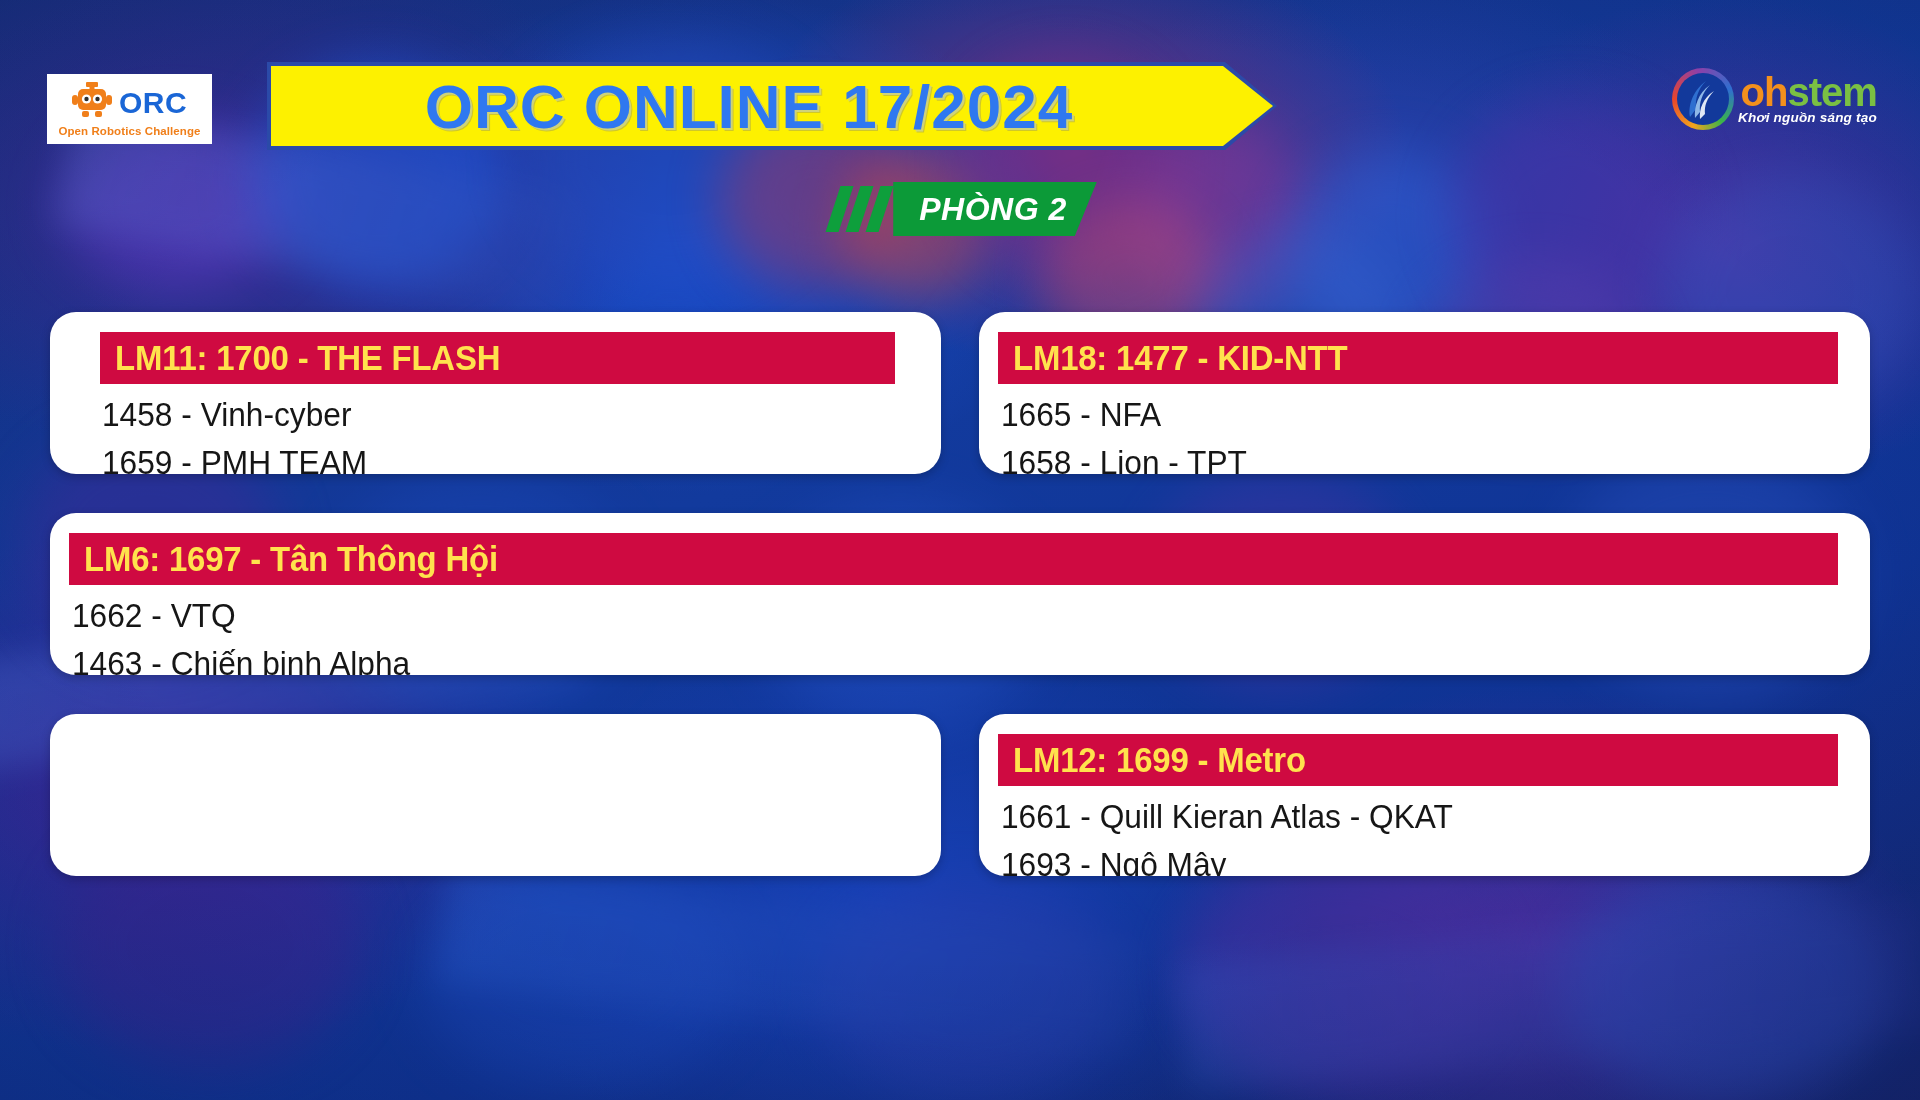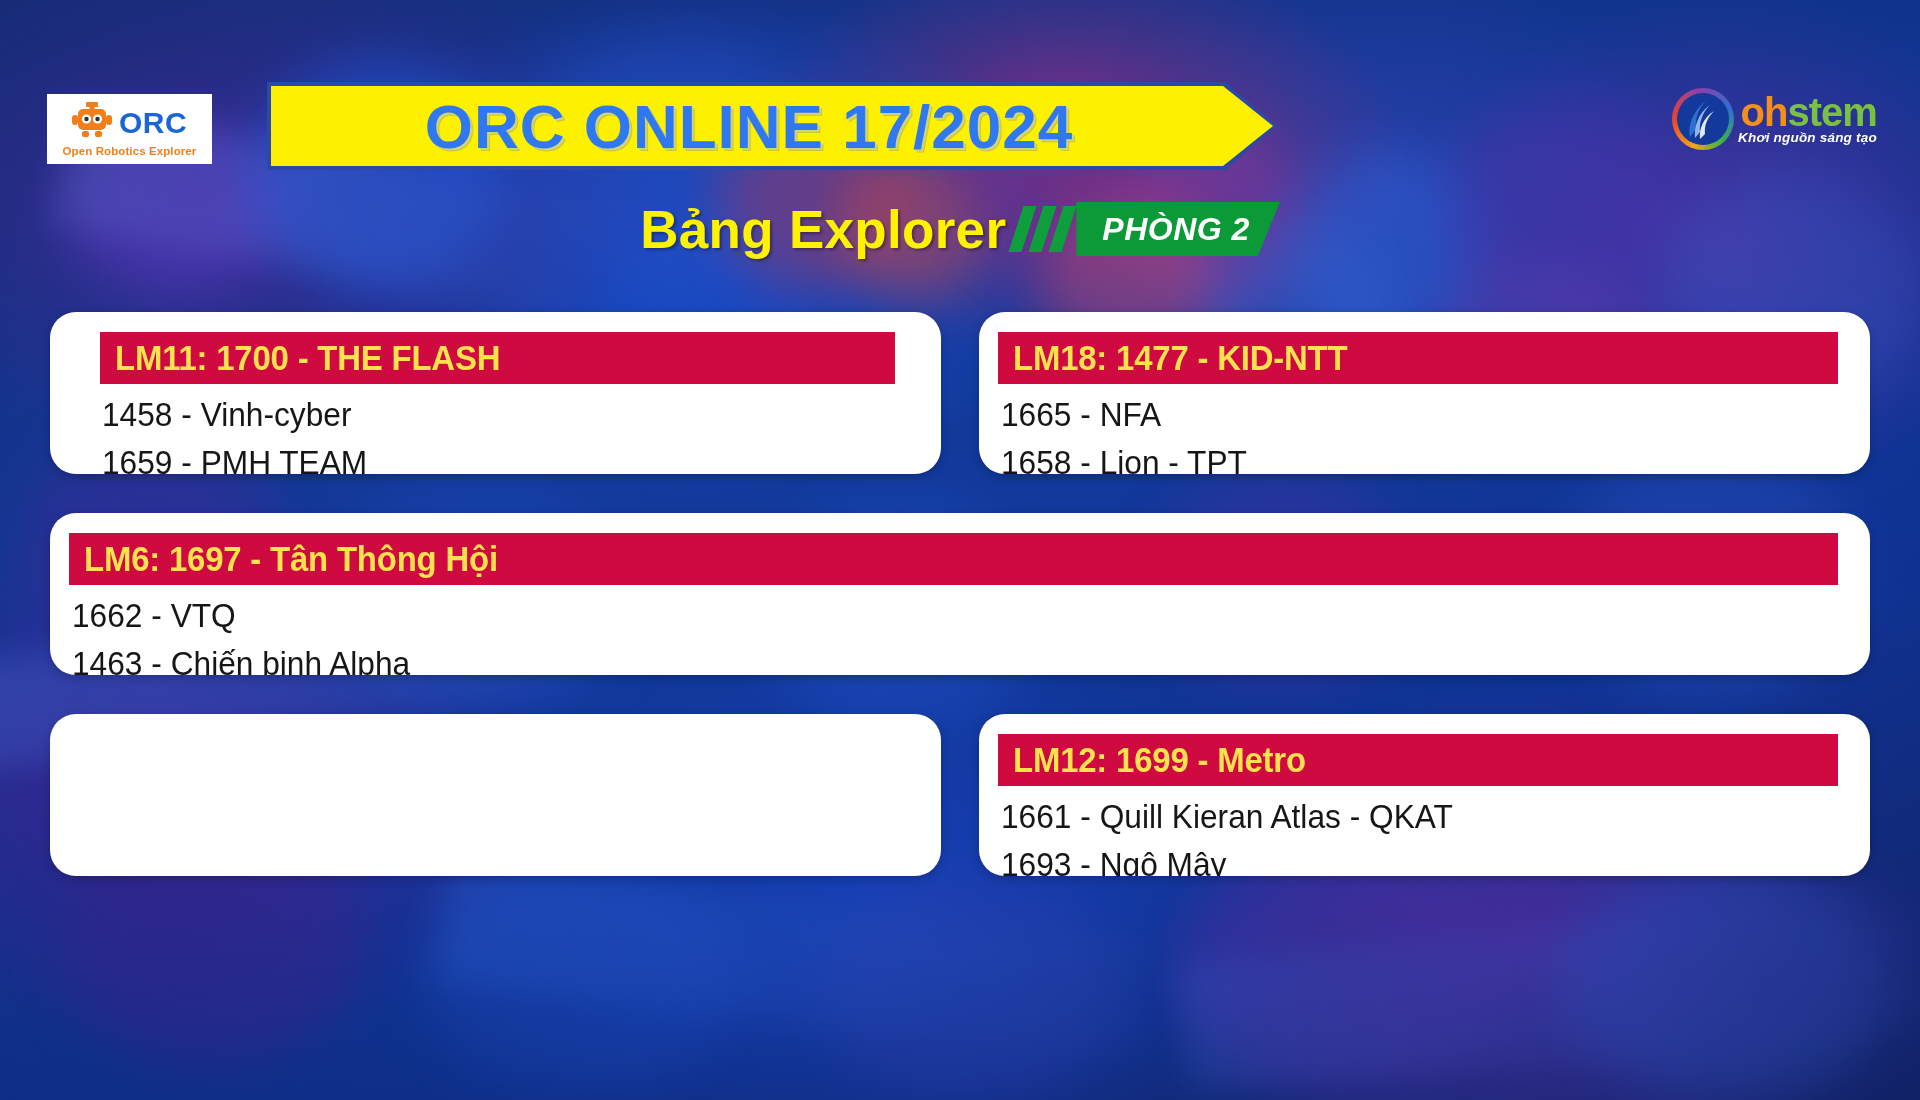--- a/index.html
+++ b/index.html
@@ -48,21 +48,21 @@
     opacity: .35;
   }
 
   .vignette {
     position: absolute; inset: 0;
     background: radial-gradient(ellipse 120% 110% at 50% 45%,
                  rgba(10,30,90,0) 38%, rgba(8,24,76,.55) 100%);
   }
 
   
-  .header { position: absolute; left: 0; top: 0; width: 1920px; height: 300px; margin-top: 20px; }
+  .header { position: absolute; left: 0; top: 0; width: 1920px; height: 300px; }
 
   .orc-logo {
     position: absolute; left: 47px; top: 74px;
     width: 165px; height: 70px;
     background: #ffffff;
     display: flex; align-items: center; justify-content: center;
   }
   .orc-logo-inner { display: flex; flex-direction: column; align-items: center; gap: 1px; }
   .orc-top { display: flex; align-items: center; gap: 7px; }
   .orc-word {
@@ -279,21 +279,21 @@
               <circle cx="14.5" cy="17" r="4.6" fill="#ffffff"></circle>
               <circle cx="25.5" cy="17" r="4.6" fill="#ffffff"></circle>
               <circle cx="14.5" cy="17" r="2.2" fill="#2f2f2f"></circle>
               <circle cx="25.5" cy="17" r="2.2" fill="#2f2f2f"></circle>
               <rect x="10" y="29" width="7" height="6" rx="2" fill="#f07f1a"></rect>
               <rect x="23" y="29" width="7" height="6" rx="2" fill="#f07f1a"></rect>
             </svg>
           </span>
           <span class="orc-word">ORC</span>
         </div>
-        <div class="orc-tag">Open Robotics Explorer</div>
+        <div class="orc-tag">Open Robotics Challenge</div>
       </div>
     </div>
 
     <div class="title-banner">
       <div class="arrow-bg"></div>
       <div class="arrow-fg"></div>
       <div class="title-text">ORC ONLINE 17/2024</div>
     </div>
 
     <div class="ohstem">
@@ -306,21 +306,20 @@
       </div>
       <div class="ohstem-words">
         <div class="ohstem-name">
           <span class="ohstem-oh">oh</span><span class="ohstem-stem">stem</span>
         </div>
         <div class="ohstem-slogan">Khơi nguồn sáng tạo</div>
       </div>
     </div>
 
     <div class="subtitle-row">
-      <div class="subtitle">Bảng Explorer</div>
       <div class="room-badge-wrap">
         <div class="slash s1"></div>
         <div class="slash s2"></div>
         <div class="slash s3"></div>
         <div class="room-badge">
           <span>PHÒNG 2</span>
         </div>
       </div>
     </div>
   </div>

